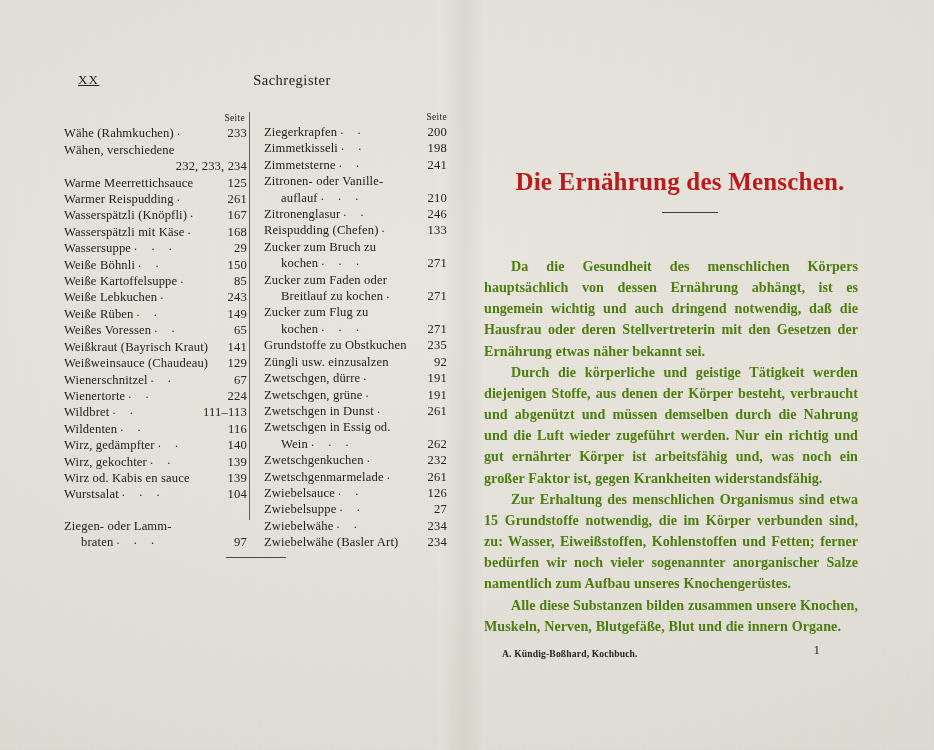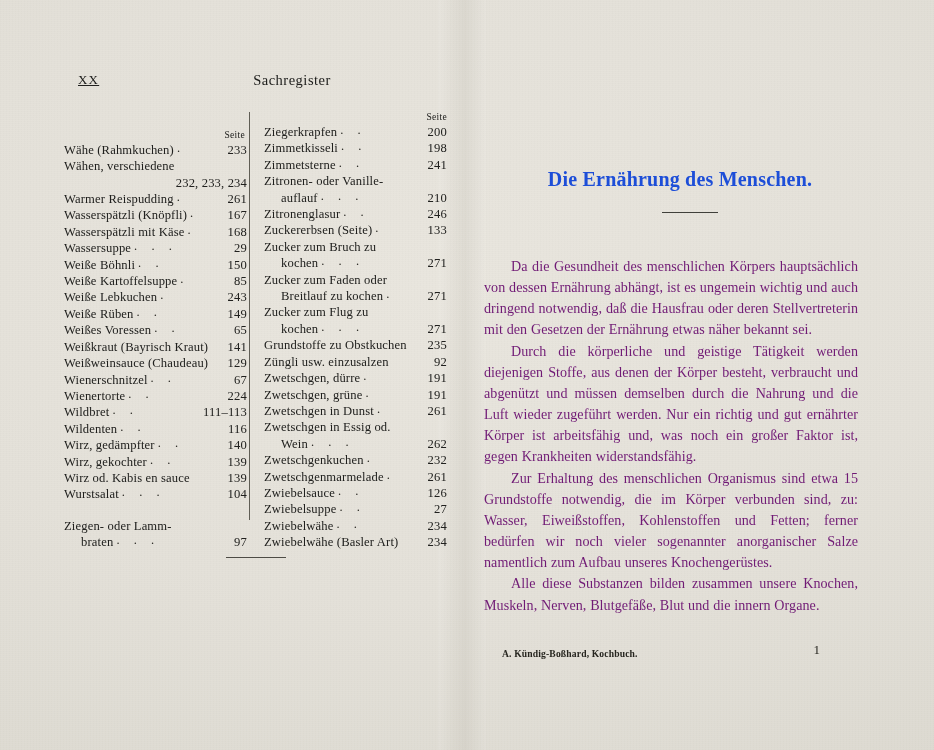--- a/index.html
+++ b/index.html
@@ -163,24 +163,24 @@
     position: absolute;
     left: 470px; top: 0;
     width: 464px; height: 750px;
   }
   .chapter-title {
     position: absolute;
     top: 168px;
     left: 14px;
     width: 392px;
     text-align: center;
-    font-size: 20px;
+    font-size: 25px;
     font-weight: bold;
     letter-spacing: .2px;
-    color: #1d4ed8;
+    color: #b91c1c;
   }
   .title-rule {
     position: absolute;
     top: 212px;
     left: 192px;
     width: 56px;
     height: 0;
     border-top: 1.7px solid #2e2d28;
     opacity: .9;
   }
@@ -191,23 +191,24 @@
     width: 374px;
   }
   .body-text p {
     margin: 0;
     font-size: 14.1px;
     line-height: 21.15px;
     text-align: justify;
     text-indent: 27px;
     letter-spacing: .05px;
     word-spacing: .2px;
-    color: #701a75;
+    color: #4d7c0f;
     -moz-text-align-last: left;
     text-align-last: left;
+    font-weight: bold;
   }
   .footline {
     position: absolute;
     top: 648px;
     left: 14px;
     width: 374px;
     height: 16px;
   }
   .signature {
     position: absolute;
@@ -251,20 +252,25 @@
               <span class="leader">.</span>
               <span class="pg">233</span>
             </div>
             <div class="idx-entry">
               <span class="term">Wähen,  verschiedene</span>
             </div>
             <div class="idx-entry rightonly">
               <span class="term">232, 233, 234</span>
             </div>
             <div class="idx-entry">
+              <span class="term">Warme Meerrettichsauce</span>
+              <span class="leader"></span>
+              <span class="pg">125</span>
+            </div>
+            <div class="idx-entry">
               <span class="term">Warmer Reispudding</span>
               <span class="leader">.</span>
               <span class="pg">261</span>
             </div>
             <div class="idx-entry">
               <span class="term">Wasserspätzli (Knöpfli)</span>
               <span class="leader">.</span>
               <span class="pg">167</span>
             </div>
             <div class="idx-entry">
@@ -391,21 +397,21 @@
               <span class="term">auflauf</span>
               <span class="leader">. . .</span>
               <span class="pg">210</span>
             </div>
             <div class="idx-entry">
               <span class="term">Zitronenglasur</span>
               <span class="leader">. .</span>
               <span class="pg">246</span>
             </div>
             <div class="idx-entry">
-              <span class="term">Zuckererbsen (Seite)</span>
+              <span class="term">Reispudding (Chefen)</span>
               <span class="leader">.</span>
               <span class="pg">133</span>
             </div>
             <div class="idx-entry">
               <span class="term">Zucker  zum  Bruch  zu</span>
             </div>
             <div class="idx-entry cont">
               <span class="term">kochen</span>
               <span class="leader">. . .</span>
               <span class="pg">271</span>

